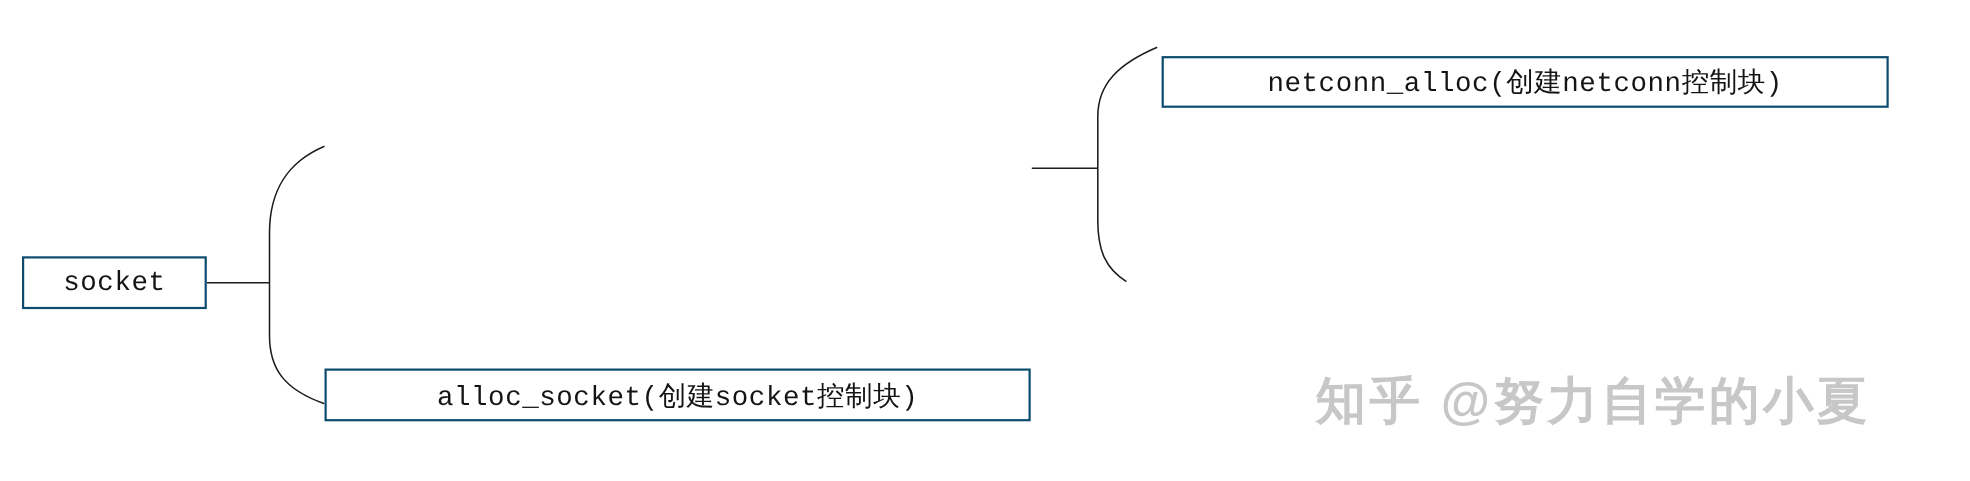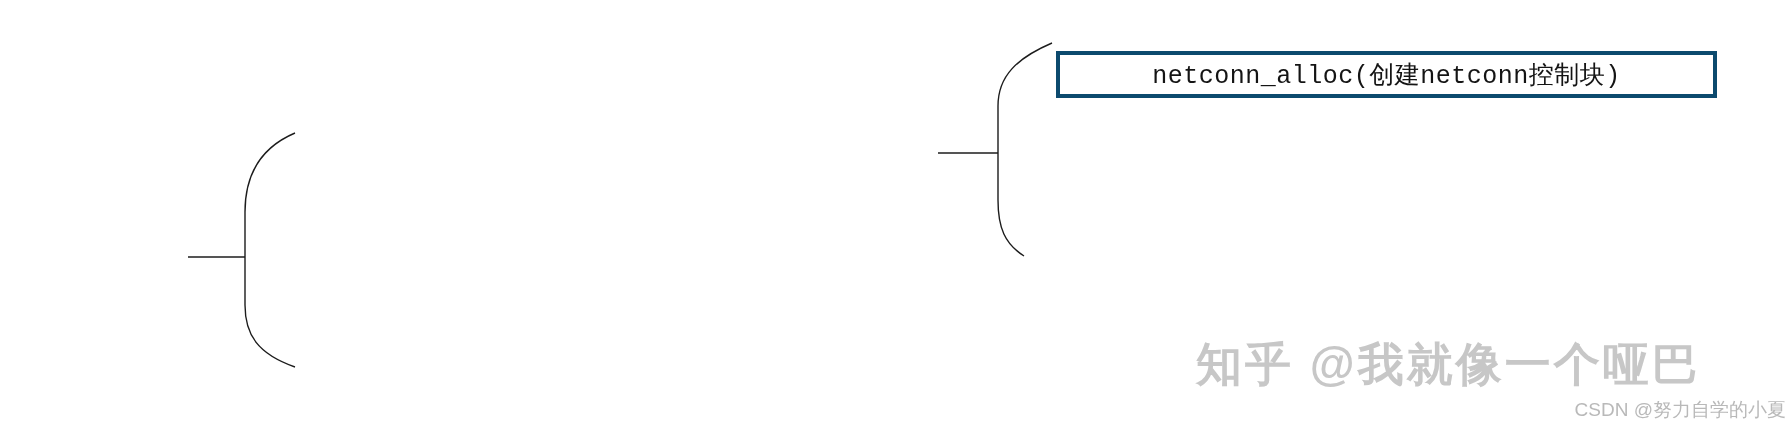--- a/index.html
+++ b/index.html
@@ -12,21 +12,21 @@
   }
   .connectors{
     position:absolute;left:0;top:0;width:1791px;height:437px;
   }
   .connectors path{
     stroke:#1c1c1c;stroke-width:1.4;fill:none;
   }
   .node{
     position:absolute;
     box-sizing:border-box;
-    border:4px solid #0c4a6e;
+    border:2px solid #0c4a6e;
     background:#ffffff;
     display:flex;align-items:center;justify-content:center;
     font-size:25px;color:#141414;
     white-space:nowrap;
     letter-spacing:0.5px;
   }
   .node-socket        {left:20px;  top:233px; width:168px; height:48px;}
   .node-netconn-new   {left:294px; top:129px; width:644px; height:49px;}
   .node-alloc-socket  {left:295px; top:335px; width:642px; height:48px;}
   .node-netconn-alloc {left:1056px;top:51px;  width:661px; height:47px;}
@@ -55,23 +55,24 @@
 
     <path d="M 188 257 L 245 257"></path>
 
     <path d="M 295 133 C 262 147 245 172 245 212 L 245 305 C 245 335 258 354 295 367"></path>
 
     <path d="M 938 153 L 998 153"></path>
 
     <path d="M 1052 43 C 1017 58 998 76 998 106 L 998 200 C 998 228 1005 244 1024 256"></path>
   </svg>
 
+  <div class="node node-socket">socket</div>
 
 
+  <div class="node node-alloc-socket">alloc_socket(创建socket控制块)</div>
 
   <div class="node node-netconn-alloc">netconn_alloc(创建netconn控制块)</div>
 
 
-  <div class="watermark-zhihu">知乎 @我就像一个哑巴</div>
+  <div class="watermark-zhihu">知乎 @努力自学的小夏</div>
 
-  <div class="watermark-csdn">CSDN @努力自学的小夏</div>
 
 </div>
 
 </body></html>

